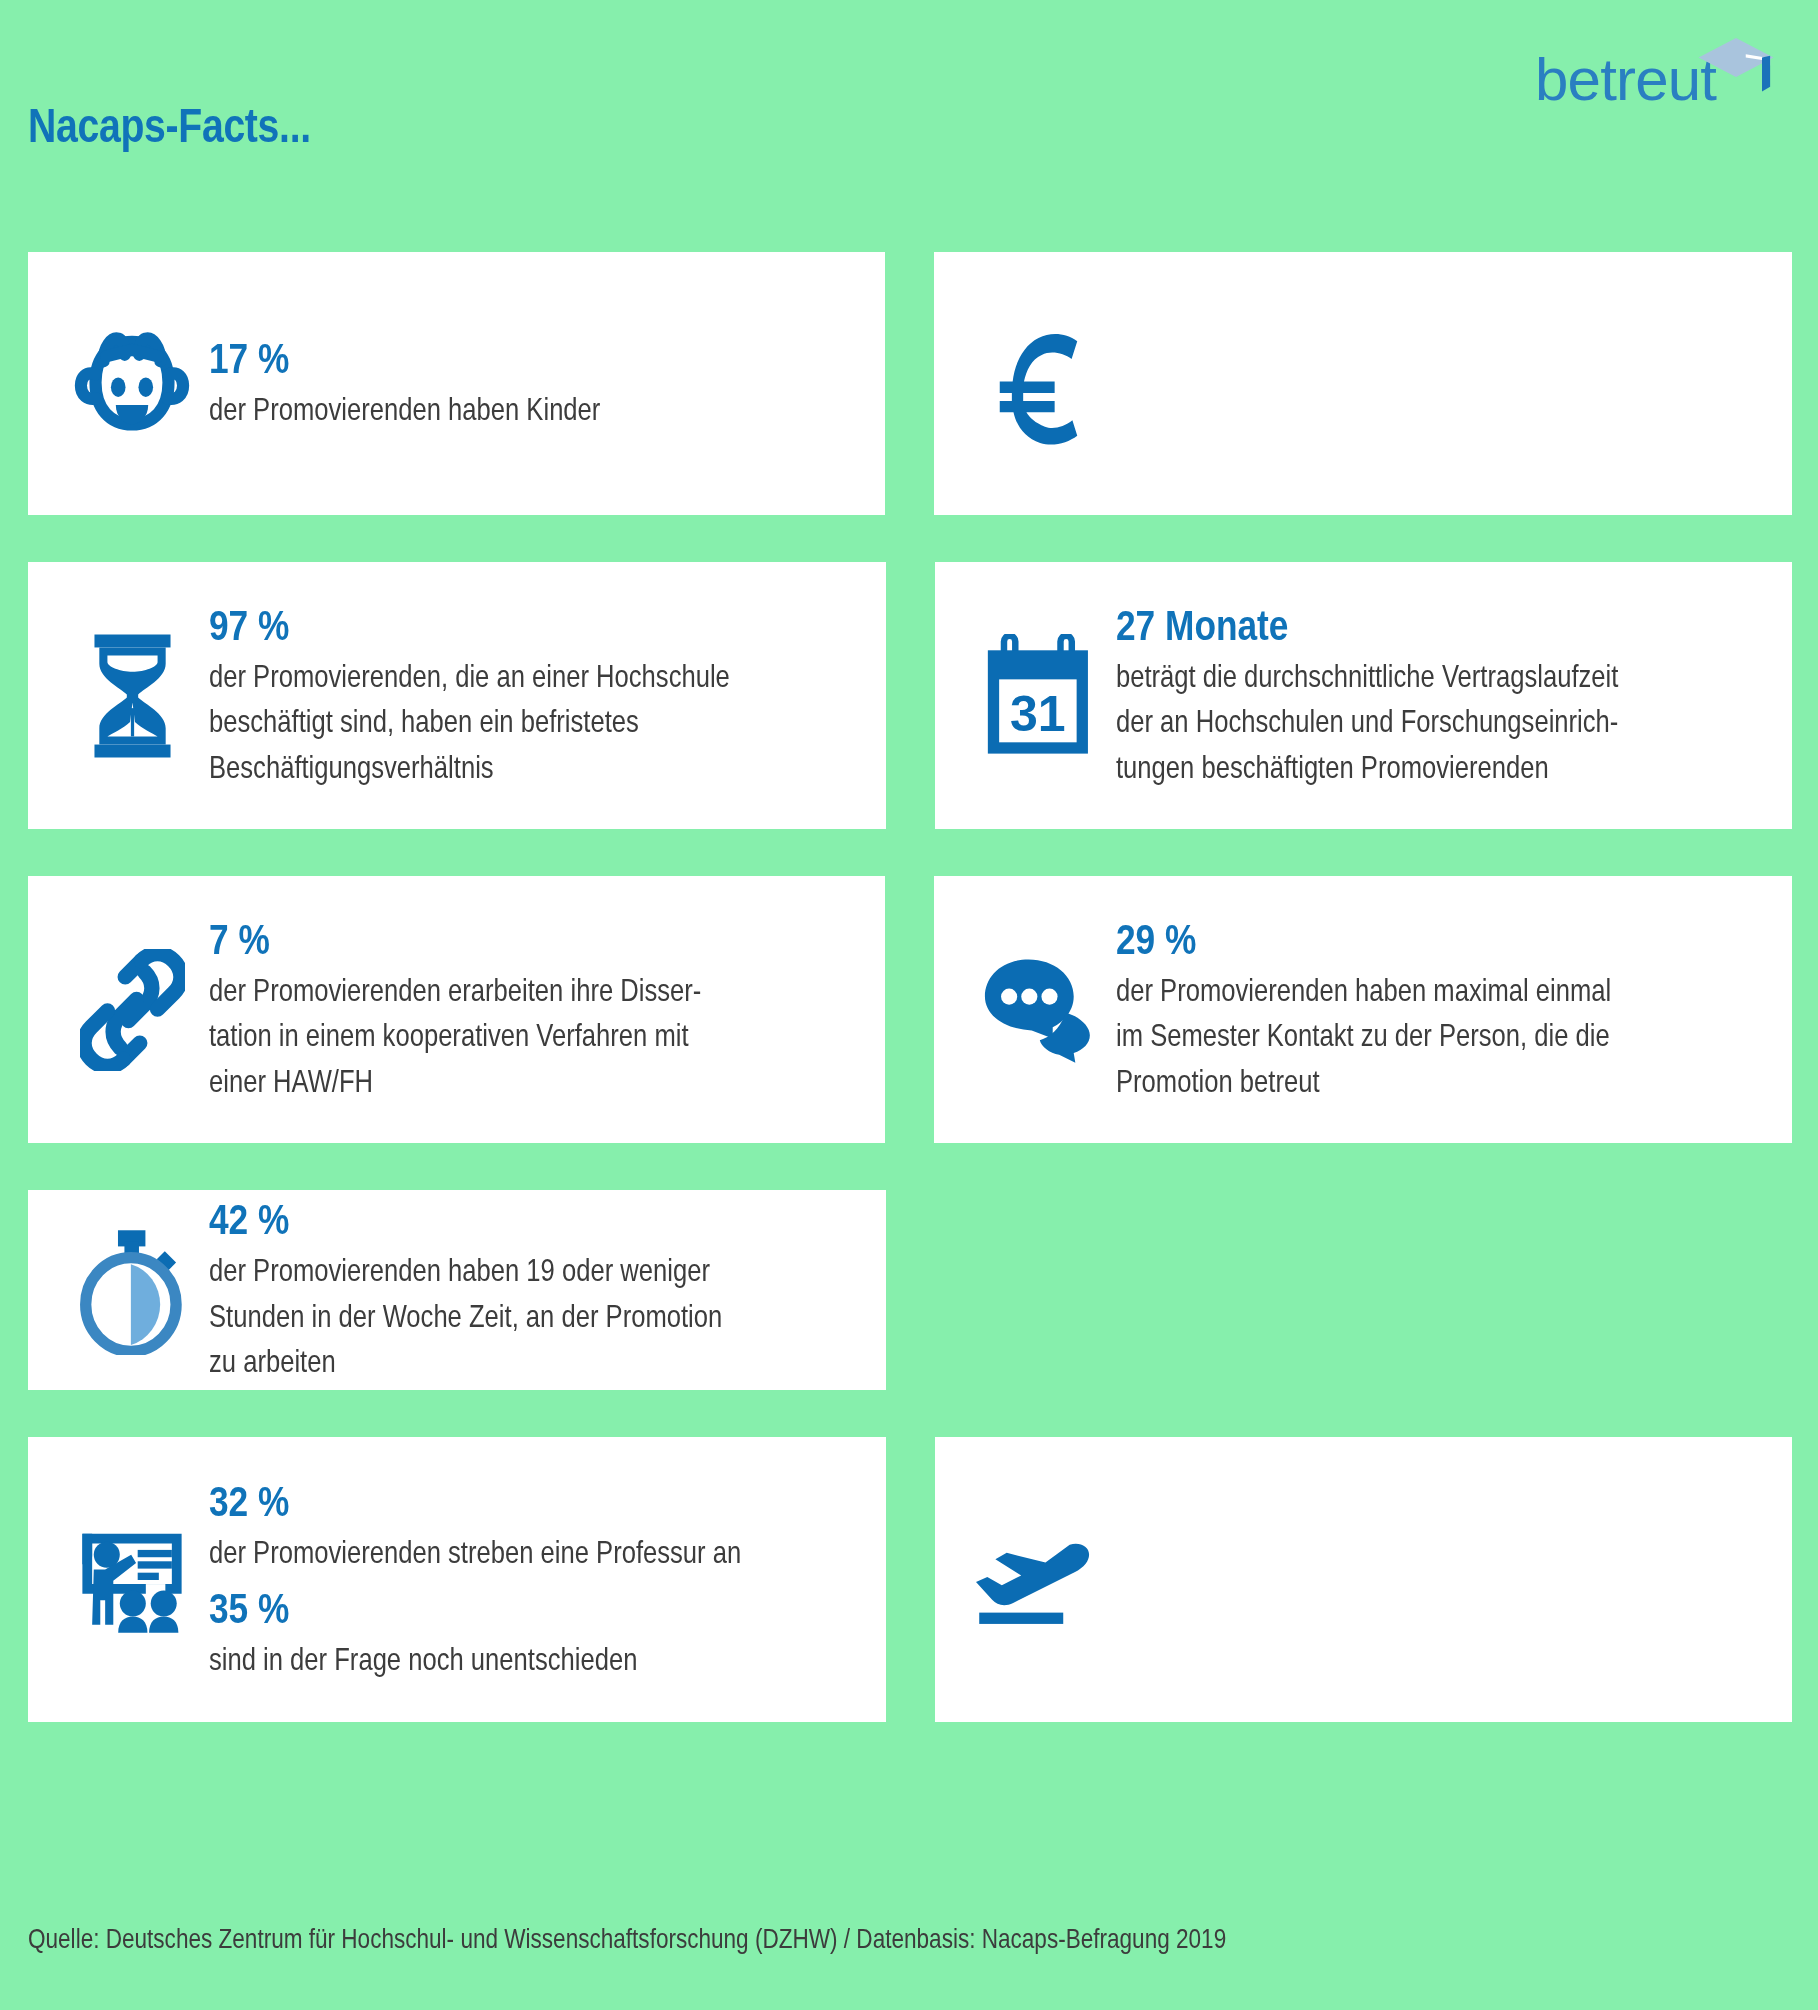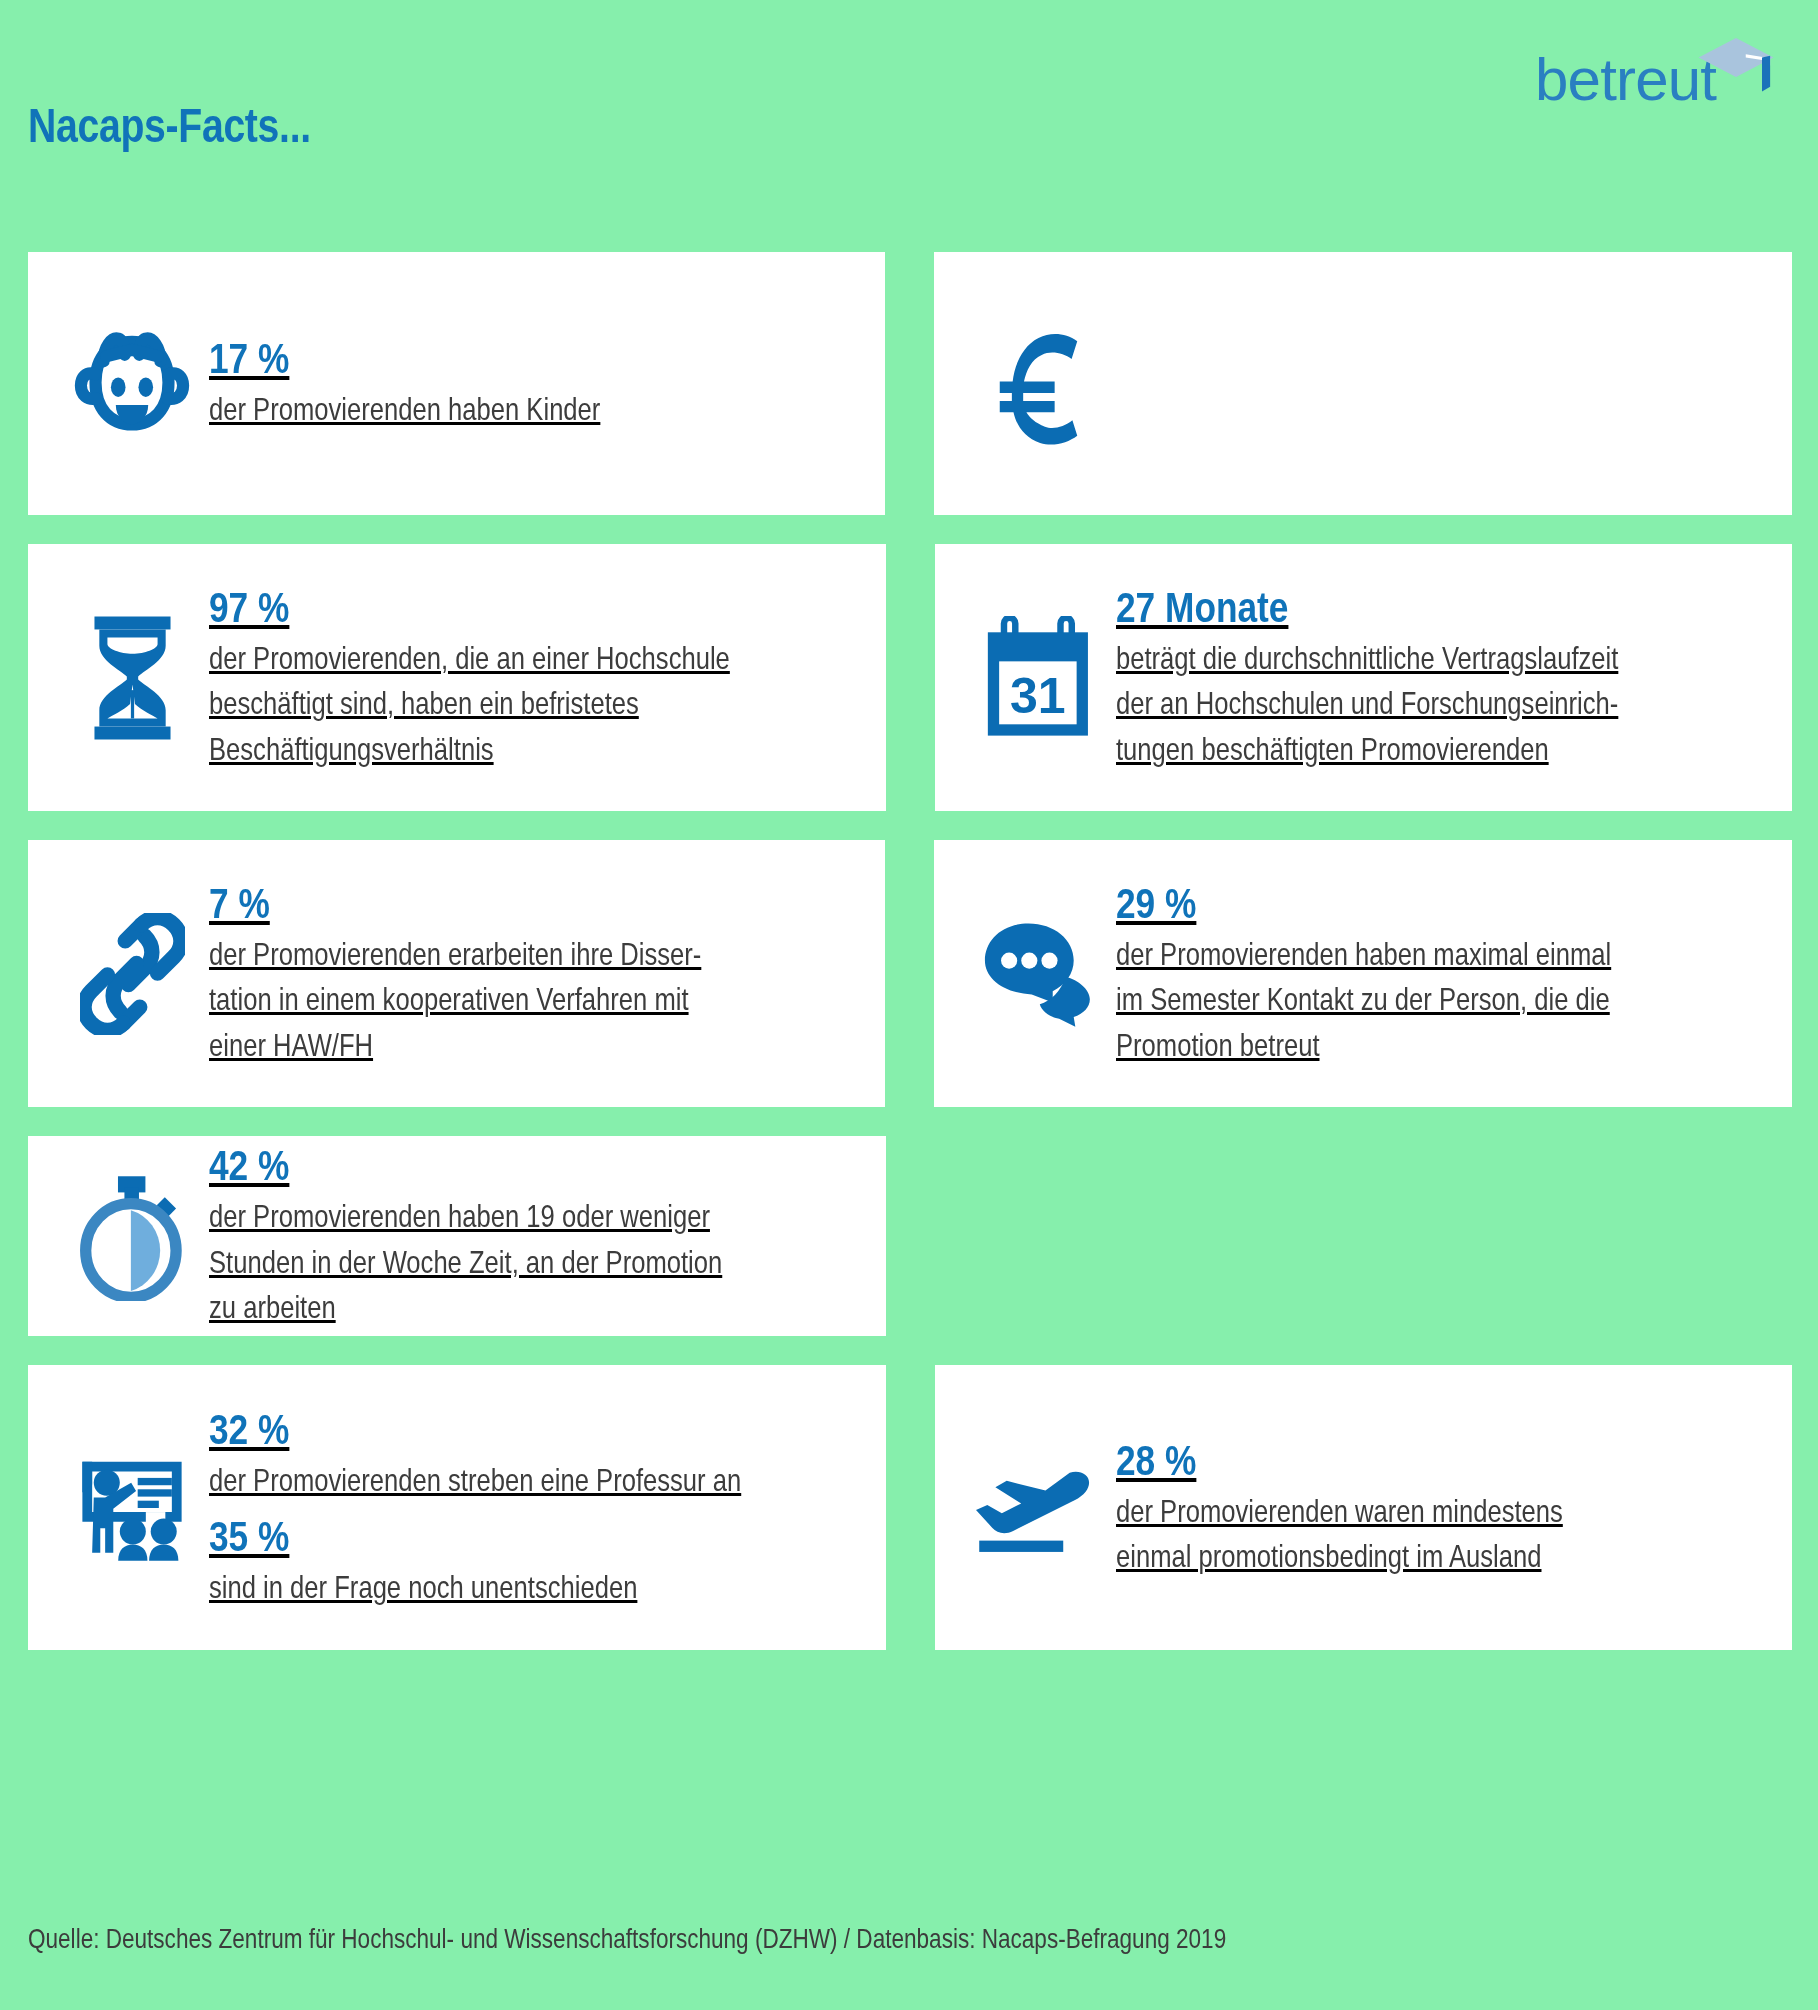--- a/index.html
+++ b/index.html
@@ -65,21 +65,21 @@
   }
 
   
   .grid {
     position: absolute;
     left: 27.5px;
     top: 252px;
     width: 1764px;
   }
 
-  .row { display: flex; gap: 49px; margin-bottom: 29px; text-decoration: underline; }
+  .row { display: flex; gap: 49px; margin-bottom: 47px; }
 
   .card {
     background: #ffffff;
     width: 858px;
     display: flex;
     align-items: center;
     padding: 27.5px 32px 27.5px 27.5px;
   }
 
   .card-r1 { height: 263px; }
@@ -355,27 +355,20 @@
         </div>
       </div>
 
       <div class="card card-r5">
         <div class="icon-slot">
           <svg width="130" height="105" viewBox="0 0 160 130">
             <path d="M118 22 C130 18 142 24 142 34 C142 42 136 50 124 56 L48 94 C38 99 28 97 22 90 L2 68 L16 62 L34 72 L58 60 L26 40 L40 32 L88 44 L118 22 Z" fill="#0b6cb3"></path>
             <rect x="6" y="106" width="104" height="14" fill="#0b6cb3"></rect>
           </svg>
         </div>
-        <div class="body">
-          <div class="stat">28 %</div>
-          <div class="desc">
-            <div>der Promovierenden waren mindestens</div>
-            <div>einmal promotionsbedingt im Ausland</div>
-          </div>
-        </div>
       </div>
 
     </div>
 
   </div>
 
 
   <div class="source">Quelle: Deutsches Zentrum für Hochschul- und Wissenschaftsforschung (DZHW) / Datenbasis: Nacaps-Befragung 2019</div>
 
 </div>

